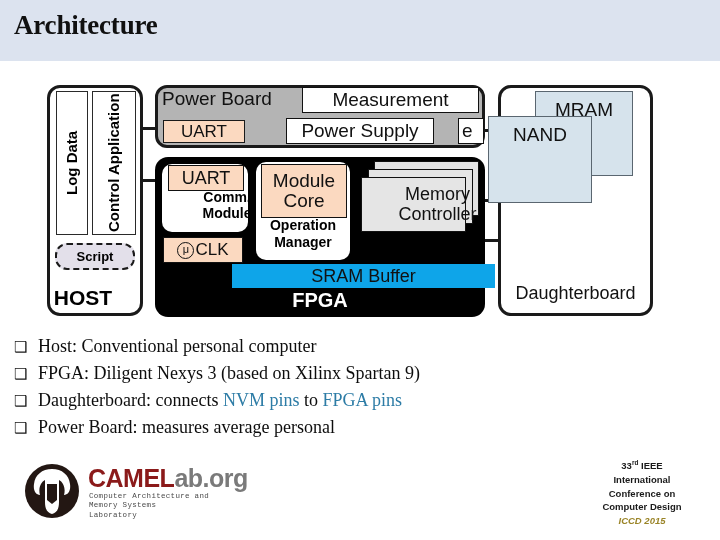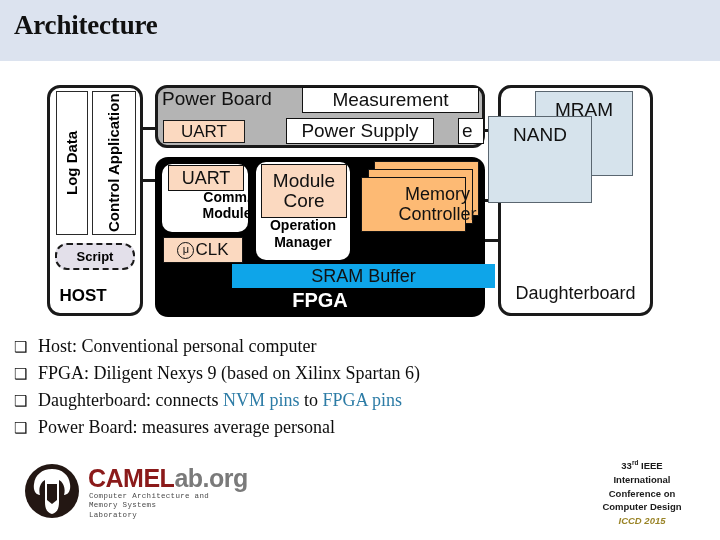--- a/index.html
+++ b/index.html
@@ -45,21 +45,21 @@
     left: 47px; top: 24px; width: 96px; height: 231px;
     background: #ffffff;
     border: 3px solid #1a1a1a;
     border-radius: 13px;
   }
   #host-label {
     position: absolute;
     left: 47px; top: 225px; width: 72px;
     text-align: center;
     font-family: "Liberation Sans", sans-serif;
-    font-size: 17px; font-weight: bold; color: #000;
+    font-size: 21px; font-weight: bold; color: #000;
   }
   .vcol {
     position: absolute;
     background: #ffffff;
     border: 1.5px solid #2a2a2a;
     box-sizing: border-box;
   }
   .vcol span {
     display: block;
     writing-mode: vertical-rl;
@@ -193,21 +193,21 @@
     font-size: 19px; color: #111; line-height: 1.05; text-align: center;
   }
   #om-text {
     position: absolute; left: 256px; top: 156px; width: 94px;
     text-align: center;
     font-family: "Liberation Sans", sans-serif;
     font-size: 14px; font-weight: bold; color: #000; line-height: 1.2;
   }
   .memctrl {
     position: absolute;
-    background: #fdba74;
+    background: #e5e5e5;
     border: 1.5px solid #111;
     box-sizing: border-box;
     padding-left: 48px;
   }
   #mc3 { left: 374px; top: 100px; width: 105px; height: 55px; }
   #mc2 { left: 368px; top: 108px; width: 105px; height: 55px; }
   #mc1 {
     left: 361px; top: 116px; width: 105px; height: 55px;
     display: flex; align-items: center; justify-content: center;
     font-family: "Liberation Sans", sans-serif;
@@ -369,21 +369,21 @@
   <div id="db-label">Daughterboard</div>
 </div>
 
 <div id="bullets">
   <div class="bullet-row">
     <span class="bullet-mark">❑</span>
     <span><span>Host: Conventional personal computer</span></span>
   </div>
   <div class="bullet-row">
     <span class="bullet-mark">❑</span>
-    <span><span>FPGA: Diligent Nexys 9 (based on Xilinx Spartan 6)</span></span>
+    <span><span>FPGA: Diligent Nexys 3 (based on Xilinx Spartan 9)</span></span>
   </div>
   <div class="bullet-row">
     <span class="bullet-mark">❑</span>
     <span><span>Daughterboard: connects </span><span class="hl">NVM pins</span><span> to </span><span class="hl">FPGA pins</span></span>
   </div>
   <div class="bullet-row">
     <span class="bullet-mark">❑</span>
     <span><span>Power Board: measures average personal</span></span>
   </div>
 </div>

